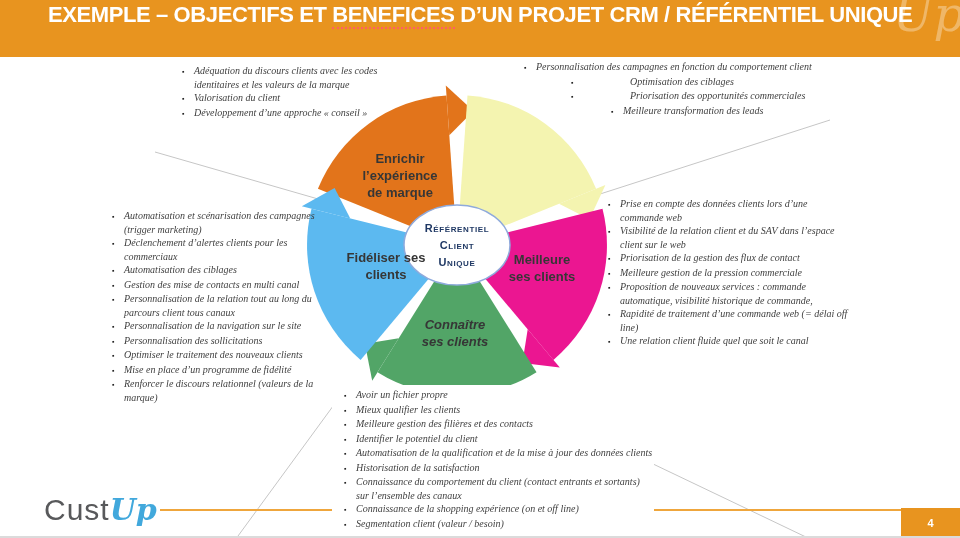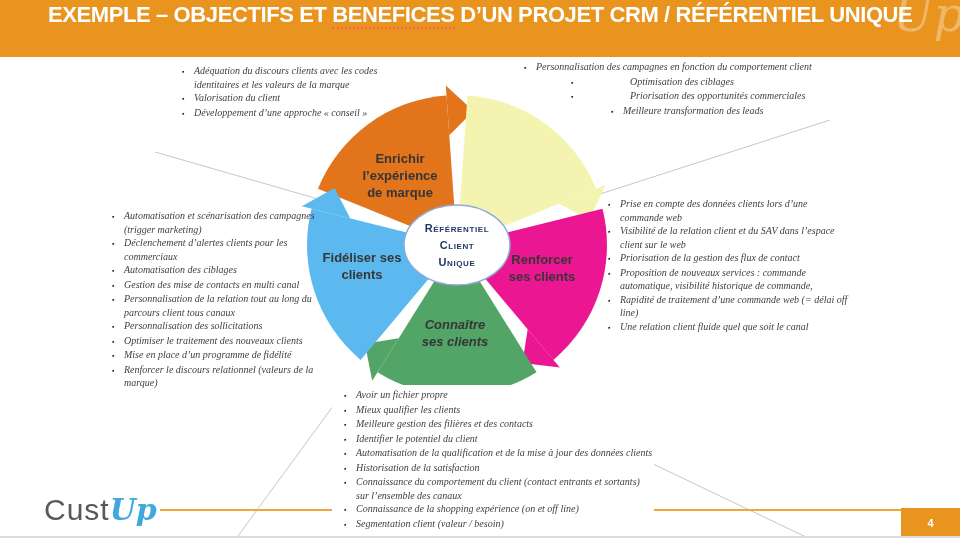--- a/index.html
+++ b/index.html
@@ -32,21 +32,21 @@
   .wheel { position:absolute; left:0; top:0; }
   .wedge-label {
     position:absolute; width:150px; text-align:center;
     font-size:13px; font-weight:bold; color:var(--label_text);
     line-height:17px; white-space:pre-line; z-index:3;
   }
   .lbl-enrichir  { left:38px;  top:75px;  }
   .lbl-prospecter{ left:148px; top:72px;  }
   .lbl-satisfaire{ left:180px; top:176px; }
   .lbl-connaitre { left:93px;  top:241px;font-style:italic; }
-  .lbl-fideliser { left:0;  top:174px; }
+  .lbl-fideliser { left:24px;  top:174px; }
   .center-label {
     position:absolute; left:110px; top:145px; width:120px; text-align:center;
     font-variant:small-caps; font-weight:600; font-size:11px; letter-spacing:0.6px;
     color:var(--center_text); line-height:17px; z-index:4;
   }
   
   .bullets { position:absolute; z-index:4; }
   .bullet { display:flex; }
   .marker {
     flex:none; width:12px; font-size:7px; line-height:13.5px;
@@ -116,21 +116,21 @@
 
       <path d="M170,170 L73.6,284.9 A150,150 0 0 1 24.5,133.7 Z" fill="#5CB9F0"></path>
       <path d="M63.3,143.4 L14.8,131.3 L47.6,113 Z" fill="#5CB9F0"></path>
 
       <ellipse cx="170" cy="170" rx="53" ry="40" fill="#ffffff" stroke="#8FAADC" stroke-width="1.5"></ellipse>
     </svg>
 
     <div class="wedge-label lbl-enrichir">Enrichir
 l’expérience
 de marque</div>
-    <div class="wedge-label lbl-satisfaire">Renforcer
+    <div class="wedge-label lbl-satisfaire">Meilleure
 ses clients</div>
     <div class="wedge-label lbl-connaitre">Connaître
 ses clients</div>
     <div class="wedge-label lbl-fideliser">Fidéliser ses
 clients</div>
 
     <div class="center-label">
       <div>Référentiel</div>
       <div>Client</div>
       <div>Unique</div>
@@ -185,20 +185,24 @@
       <div class="bullet">
         <span class="marker">▪</span>
         <span class="btext">Gestion des mise de contacts en multi canal</span>
       </div>
       <div class="bullet">
         <span class="marker">▪</span>
         <span class="btext">Personnalisation de la relation tout au long du parcours client tous canaux</span>
       </div>
       <div class="bullet">
         <span class="marker">▪</span>
+        <span class="btext">Personnalisation de la navigation sur le site</span>
+      </div>
+      <div class="bullet">
+        <span class="marker">▪</span>
         <span class="btext">Personnalisation des sollicitations</span>
       </div>
       <div class="bullet">
         <span class="marker">▪</span>
         <span class="btext">Optimiser le traitement des nouveaux clients</span>
       </div>
       <div class="bullet">
         <span class="marker">▪</span>
         <span class="btext">Mise en place d’un programme de fidélité</span>
       </div>
@@ -212,20 +216,24 @@
         <span class="marker">▪</span>
         <span class="btext">Prise en compte des données clients lors d’une commande web</span>
       </div>
       <div class="bullet">
         <span class="marker">▪</span>
         <span class="btext">Visibilité de la relation client et du SAV dans l’espace client sur le web</span>
       </div>
       <div class="bullet">
         <span class="marker">▪</span>
         <span class="btext">Priorisation de la gestion des flux de contact</span>
+      </div>
+      <div class="bullet">
+        <span class="marker">▪</span>
+        <span class="btext">Meilleure gestion de la pression commerciale</span>
       </div>
       <div class="bullet">
         <span class="marker">▪</span>
         <span class="btext">Proposition de nouveaux services : commande automatique, visibilité historique de commande,</span>
       </div>
       <div class="bullet">
         <span class="marker">▪</span>
         <span class="btext">Rapidité de traitement d’une commande web (= délai off line)</span>
       </div>
       <div class="bullet">

